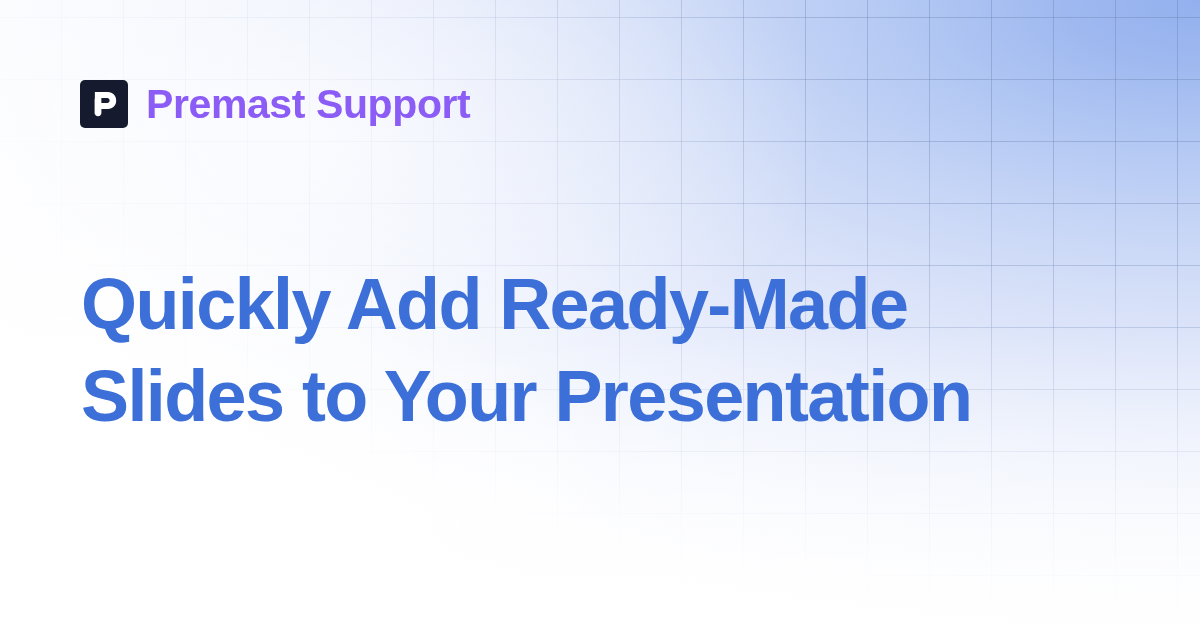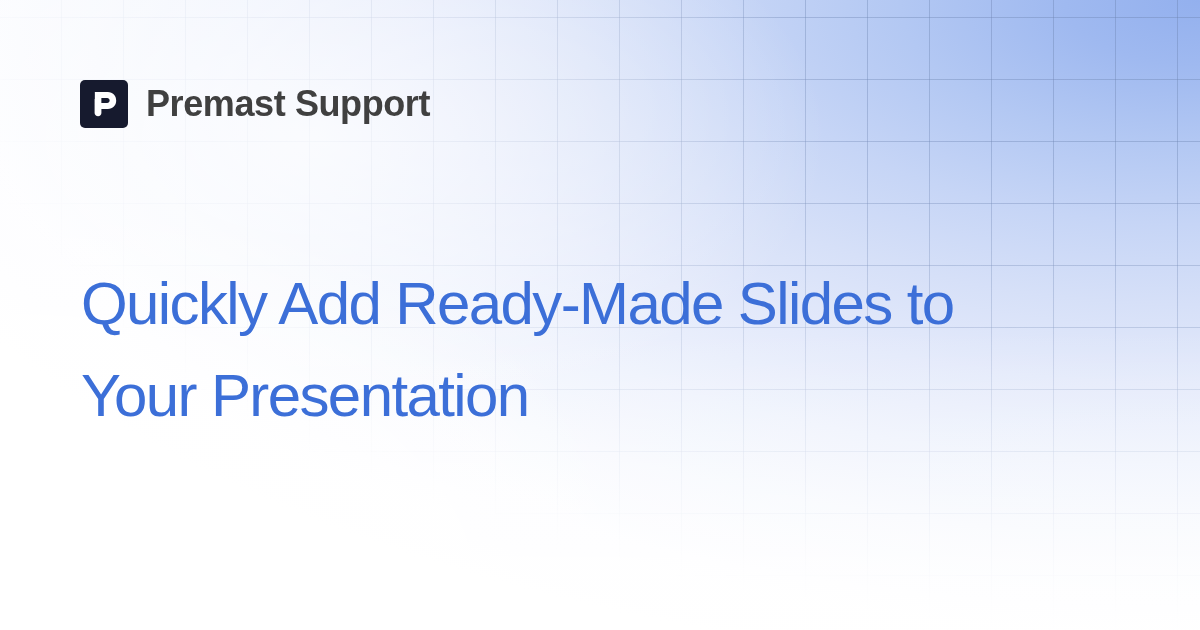--- a/index.html
+++ b/index.html
@@ -105,36 +105,36 @@
     height: 48px;
     border-radius: 5px;
     background: #161a2e;
     display: flex;
     align-items: center;
     justify-content: center;
     flex: none;
   }
   .brand-mark svg { display: block; }
   .brand-name {
-    font-size: 36px;
+    font-size: 41px;
     font-weight: 700;
     letter-spacing: -0.4px;
-    color: #404040;
+    color: #8b5cf6;
     line-height: 1;
     white-space: nowrap;
   }
 
   
   .headline {
     position: absolute;
     left: 81px;
     top: 258px;
     width: 930px;
-    font-size: 60px;
-    font-weight: 400;
+    font-size: 72px;
+    font-weight: 700;
     line-height: 92px;
     letter-spacing: -1.6px;
     color: #3c6fd8;
     margin: 0;
   }
 </style>
 </head>
 <body>
 
 <div class="canvas">

